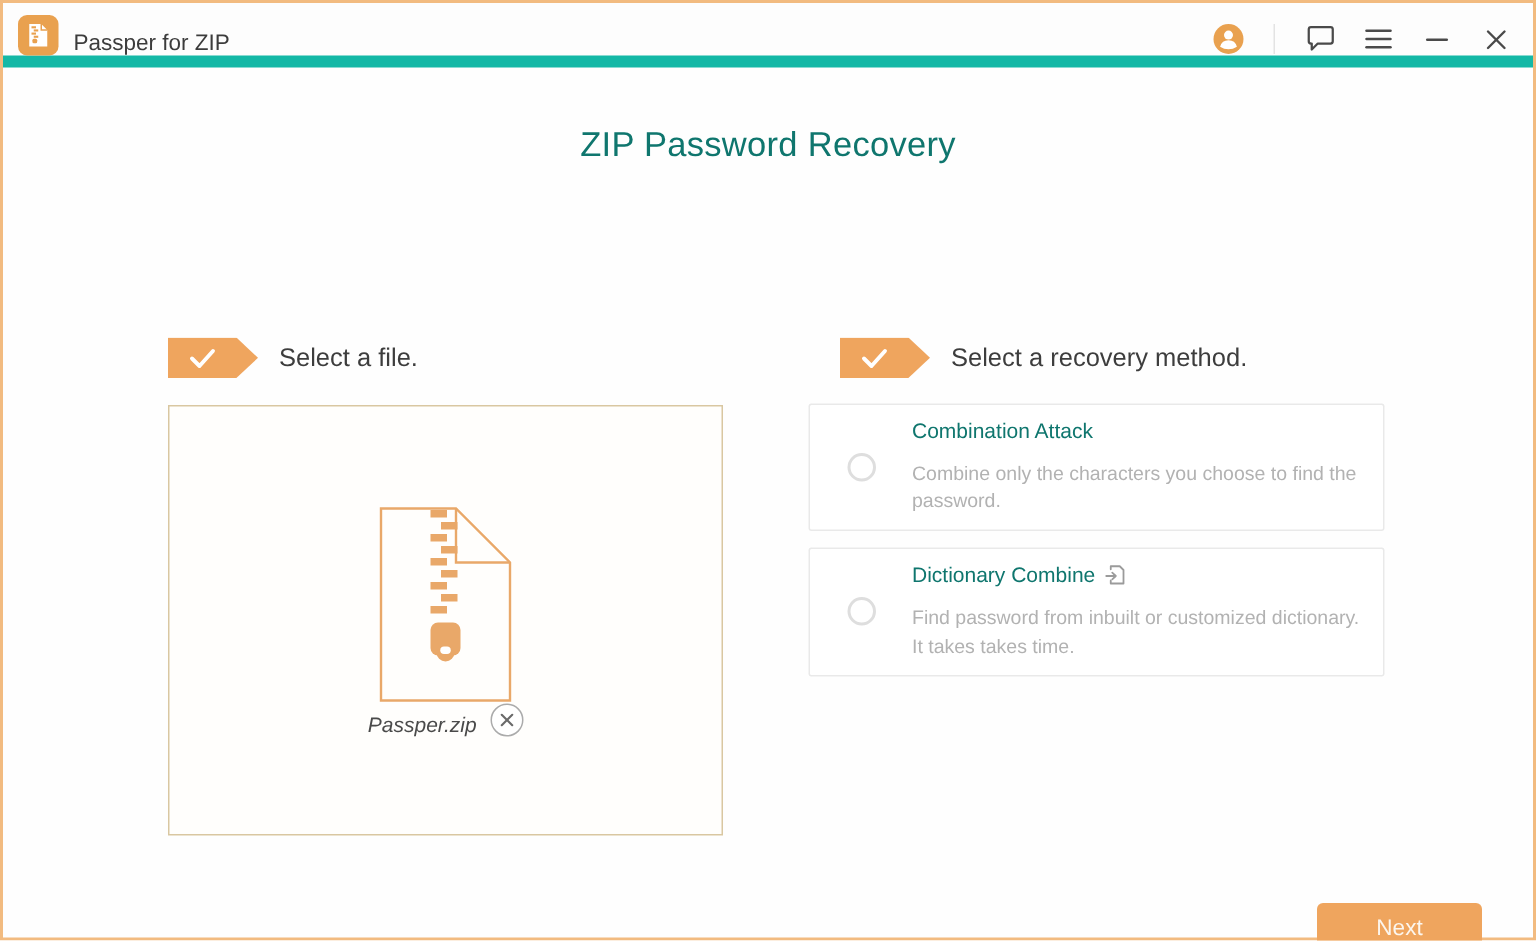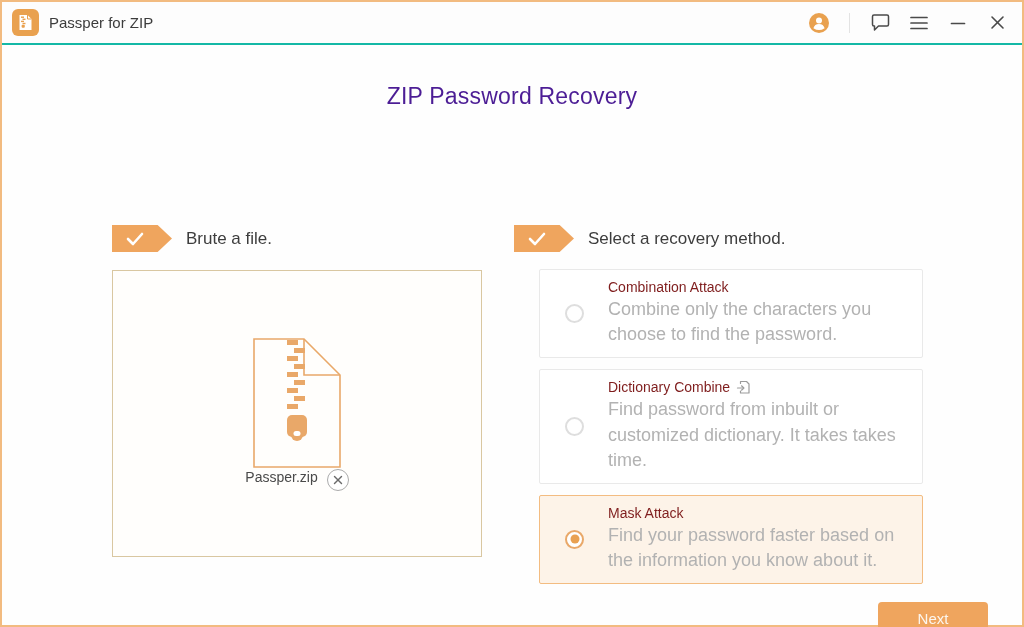--- a/index.html
+++ b/index.html
@@ -12,50 +12,50 @@
   }
   .window {
     width:1024px; height:627px;
     border:2px solid #f2bb80;
     background:#fefefe;
     position:relative;
   }
   
   .header {
     height:43px;
-    display:flex; align-items:center;
+    display:flex; align-items:flex-end;
     padding:0 14px 0 10px;
     background:#fdfdfd;
-    border-bottom:2px solid #14b8a6;
+    border-bottom:8px solid #14b8a6;
   }
   .logo {
     width:27px; height:27px; border-radius:6px;
     background:#e9a14f;
     display:flex; align-items:center; justify-content:center;
     margin-right:10px;
   }
   .app-title { font-size:15px; color:#3c3c3c; }
   .header-right { margin-left:auto; display:flex; align-items:center; gap:17px; }
   .hdr-icon { width:22px; height:22px; display:flex; align-items:center; justify-content:center; cursor:pointer; }
   .hdr-divider { width:1px; height:20px; background:#e3e3e3; margin:0 2px; }
   
   .main { position:relative; height:578px; }
   .page-title {
     text-align:center;
     font-size:23px;
-    color:#4c1d95;
+    color:#0f766e;
     padding-top:38px;
     letter-spacing:0.2px;
   }
   .step-banner {
     position:absolute;
     display:flex; align-items:center;
   }
   .step-banner.left { left:110px; top:180px; }
-  .step-banner.right { left:512px; top:180px; }
+  .step-banner.right { left:558px; top:180px; }
   .step-tag {
     width:60px; height:27px;
     background:#efa55e;
     clip-path:polygon(0 0, 76% 0, 100% 50%, 76% 100%, 0 100%);
     display:flex; align-items:center;
     padding-left:12px;
   }
   .step-label {
     margin-left:14px;
     font-size:17px;
@@ -66,21 +66,22 @@
     position:absolute;
     left:110px; top:225px;
     width:370px; height:287px;
     border:1px solid #d9c7a1;
     background:#fffefc;
     display:flex; flex-direction:column;
     align-items:center; justify-content:center;
     cursor:pointer;
   }
   .file-label-row {
-    display:flex; align-items:flex-start; gap:9px;
+    display:flex; align-items:flex-end; gap:9px;
+    font-style:italic;
   }
   .file-name { font-size:14px; color:#4a4a4a; }
   .remove-btn {
     width:22px; height:22px; border-radius:50%;
     border:1px solid #ababab;
     background:#fff;
     display:flex; align-items:center; justify-content:center;
     cursor:pointer;
   }
   
@@ -116,24 +117,24 @@
   .radio.selected { border-color:#e9a869; }
   .radio.selected::after {
     content:"";
     position:absolute; left:50%; top:50%;
     width:9px; height:9px; border-radius:50%;
     background:#e9a152;
     transform:translate(-50%,-50%);
   }
   .method-text { flex:1 1 auto; }
   .method-title-row { display:flex; align-items:center; gap:6px; }
-  .method-title { font-size:14px; color:#7f1d1d; }
+  .method-title { font-size:14px; color:#0f766e; }
   .method-desc {
-    font-size:18px; color:#b2b2b2;
-    line-height:1.4; margin-top:2px;
+    font-size:13px; color:#b2b2b2;
+    line-height:1.4; margin-top:12px;
     max-width:305px;
   }
   
   .next-btn {
     position:absolute;
     left:876px; top:557px;
     width:110px; height:33px;
     background:#efa55e;
     border:none; border-radius:4px;
     color:#fcf6ee; font-size:15px;
@@ -200,21 +201,21 @@
   <div class="main">
 
     <div class="page-title">ZIP Password Recovery</div>
 
     <div class="step-banner left">
       <div class="step-tag">
         <svg width="22" height="18" viewBox="0 0 22 18">
           <polyline points="4,9 9,14 18,4" fill="none" stroke="#ffffff" stroke-width="2.6" stroke-linecap="round" stroke-linejoin="round"></polyline>
         </svg>
       </div>
-      <span class="step-label">Brute a file.</span>
+      <span class="step-label">Select a file.</span>
     </div>
 
     <div class="step-banner right">
       <div class="step-tag">
         <svg width="22" height="18" viewBox="0 0 22 18">
           <polyline points="4,9 9,14 18,4" fill="none" stroke="#ffffff" stroke-width="2.6" stroke-linecap="round" stroke-linejoin="round"></polyline>
         </svg>
       </div>
       <span class="step-label">Select a recovery method.</span>
     </div>
@@ -269,29 +270,20 @@
             <svg width="14" height="15" viewBox="0 0 14 15" fill="none" stroke="#9b9b9b" stroke-width="1.2" stroke-linejoin="round" stroke-linecap="round">
               <path d="M4.5 3.5 v-2 h6 l2.5 2.5 v9 h-8.5 v-2"></path>
               <path d="M1.5 8 h6"></path>
               <path d="M5.5 5.8 l2.4 2.2 l-2.4 2.2"></path>
             </svg>
           </div>
           <div class="method-desc">Find password from inbuilt or customized dictionary. It takes takes time.</div>
         </div>
       </div>
 
-      <div class="method-card selected">
-        <span class="radio selected"></span>
-        <div class="method-text">
-          <div class="method-title-row">
-            <span class="method-title">Mask Attack</span>
-          </div>
-          <div class="method-desc">Find your password faster based on the information you know about it.</div>
-        </div>
-      </div>
 
 
     </div>
 
     <button class="next-btn">Next</button>
 
   </div>
 </div>
 
 </body></html>

